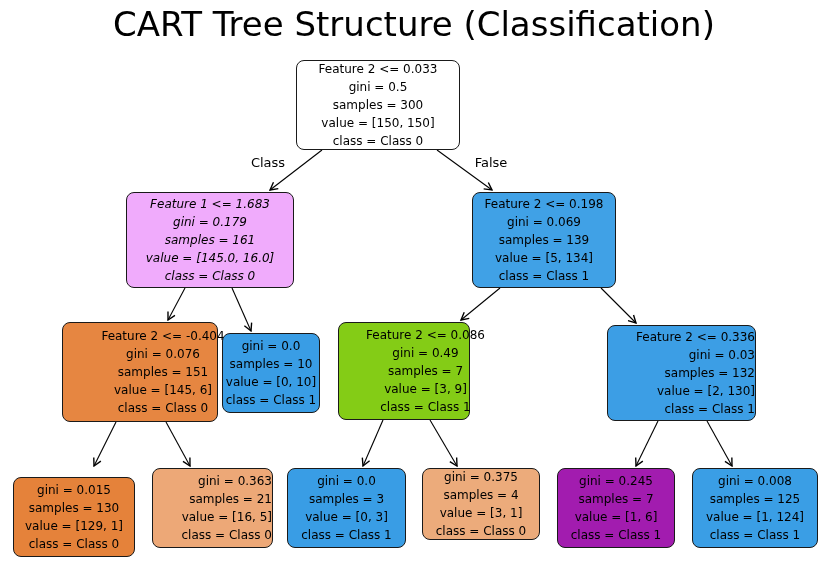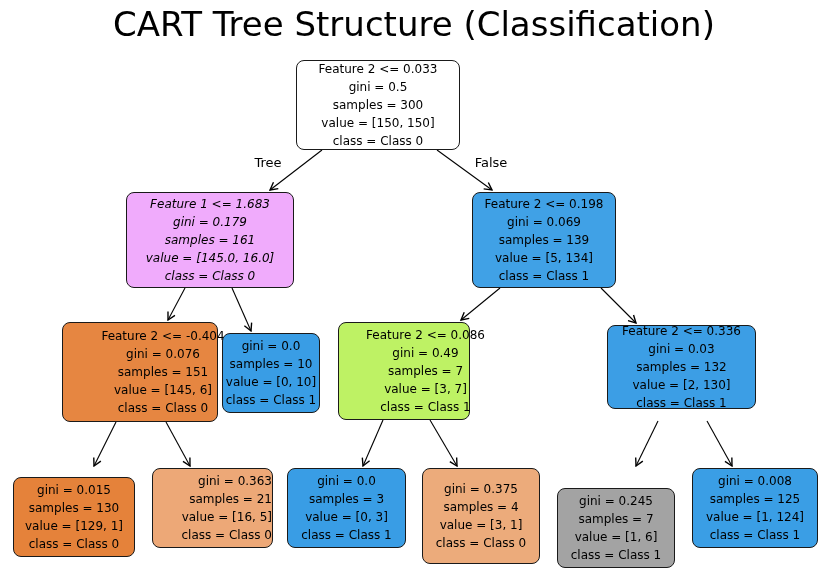--- a/index.html
+++ b/index.html
@@ -60,25 +60,25 @@
     line-height: 18px;
     white-space: nowrap;
   }
   
   #node-root     { left: 296px; top:  60px; width: 164px; height: 90px; }
   #node-l2-left  { left: 126px; top: 192px; width: 168px; height: 96px; }
   #node-l2-right { left: 472px; top: 192px; width: 144px; height: 96px; }
   #node-l3-n1    { left:  62px; top: 322px; width: 156px; height: 100px; padding-left: 46px; }
   #node-l3-n2    { left: 222px; top: 333px; width:  98px; height: 80px; }
   #node-l3-n3    { left: 338px; top: 322px; width: 132px; height: 98px; }
-  #node-l3-n4    { left: 607px; top: 325px; width: 149px; height: 84px; }
+  #node-l3-n4    { left: 607px; top: 325px; width: 149px; height: 96px; align-items: flex-end; }
   #node-leaf1    { left:  13px; top: 477px; width: 122px; height: 80px; }
   #node-leaf2    { left: 152px; top: 468px; width: 121px; height: 80px; }
   #node-leaf3    { left: 287px; top: 468px; width: 119px; height: 80px; }
-  #node-leaf4    { left: 422px; top: 468px; width: 118px; height: 96px; }
+  #node-leaf4    { left: 422px; top: 468px; width: 118px; height: 72px; }
   #node-leaf5    { left: 557px; top: 468px; width: 118px; height: 80px; }
   #node-leaf6    { left: 692px; top: 468px; width: 126px; height: 80px; }
 </style>
 </head>
 <body>
 
 <div id="stage">
 
   <h1 id="figure-title">CART Tree Structure (Classification)</h1>
 
@@ -95,21 +95,21 @@
     <line x1="500" y1="288" x2="461" y2="320" stroke="#000" stroke-width="1.1" marker-end="url(#arrow)"></line>
     <line x1="601" y1="288" x2="636" y2="323" stroke="#000" stroke-width="1.1" marker-end="url(#arrow)"></line>
     <line x1="116" y1="422" x2="94" y2="466" stroke="#000" stroke-width="1.1" marker-end="url(#arrow)"></line>
     <line x1="166" y1="422" x2="190" y2="466" stroke="#000" stroke-width="1.1" marker-end="url(#arrow)"></line>
     <line x1="383" y1="420" x2="363" y2="466" stroke="#000" stroke-width="1.1" marker-end="url(#arrow)"></line>
     <line x1="430" y1="420" x2="457" y2="466" stroke="#000" stroke-width="1.1" marker-end="url(#arrow)"></line>
     <line x1="658" y1="421" x2="636" y2="466" stroke="#000" stroke-width="1.1" marker-end="url(#arrow)"></line>
     <line x1="707" y1="421" x2="732" y2="466" stroke="#000" stroke-width="1.1" marker-end="url(#arrow)"></line>
   </svg>
 
-  <div class="edge-label" id="edge-label-true">Tree</div>
+  <div class="edge-label" id="edge-label-true">Class</div>
   <div class="edge-label" id="edge-label-false">False</div>
 
   <div class="node" id="node-root" style="background: rgb(255, 255, 255);">
     <span class="line">Feature 2 &lt;= 0.033</span>
     <span class="line">gini = 0.5</span>
     <span class="line">samples = 300</span>
     <span class="line">value = [150, 150]</span>
     <span class="line">class = Class 0</span>
   </div>
 
@@ -137,25 +137,25 @@
     <span class="line">class = Class 0</span>
   </div>
 
   <div class="node" id="node-l3-n2" style="background: rgb(57, 157, 229);">
     <span class="line">gini = 0.0</span>
     <span class="line">samples = 10</span>
     <span class="line">value = [0, 10]</span>
     <span class="line">class = Class 1</span>
   </div>
 
-  <div class="node" id="node-l3-n3" style="background: #bef264; padding-left: 43px;">
+  <div class="node" id="node-l3-n3" style="background: #84cc16; padding-left: 43px;">
     <span class="line">Feature 2 &lt;= 0.086</span>
     <span class="line">gini = 0.49</span>
     <span class="line">samples = 7</span>
-    <span class="line">value = [3, 7]</span>
+    <span class="line">value = [3, 9]</span>
     <span class="line">class = Class 1</span>
   </div>
 
   <div class="node" id="node-l3-n4" style="background: rgb(60, 158, 229);">
     <span class="line">Feature 2 &lt;= 0.336</span>
     <span class="line">gini = 0.03</span>
     <span class="line">samples = 132</span>
     <span class="line">value = [2, 130]</span>
     <span class="line">class = Class 1</span>
   </div>
@@ -181,21 +181,21 @@
     <span class="line">class = Class 1</span>
   </div>
 
   <div class="node" id="node-leaf4" style="background: rgb(236, 171, 123);">
     <span class="line">gini = 0.375</span>
     <span class="line">samples = 4</span>
     <span class="line">value = [3, 1]</span>
     <span class="line">class = Class 0</span>
   </div>
 
-  <div class="node" id="node-leaf5" style="background: #a3a3a3; margin-top: 20px;">
+  <div class="node" id="node-leaf5" style="background: #a21caf;">
     <span class="line">gini = 0.245</span>
     <span class="line">samples = 7</span>
     <span class="line">value = [1, 6]</span>
     <span class="line">class = Class 1</span>
   </div>
 
   <div class="node" id="node-leaf6" style="background: rgb(58, 158, 229);">
     <span class="line">gini = 0.008</span>
     <span class="line">samples = 125</span>
     <span class="line">value = [1, 124]</span>

